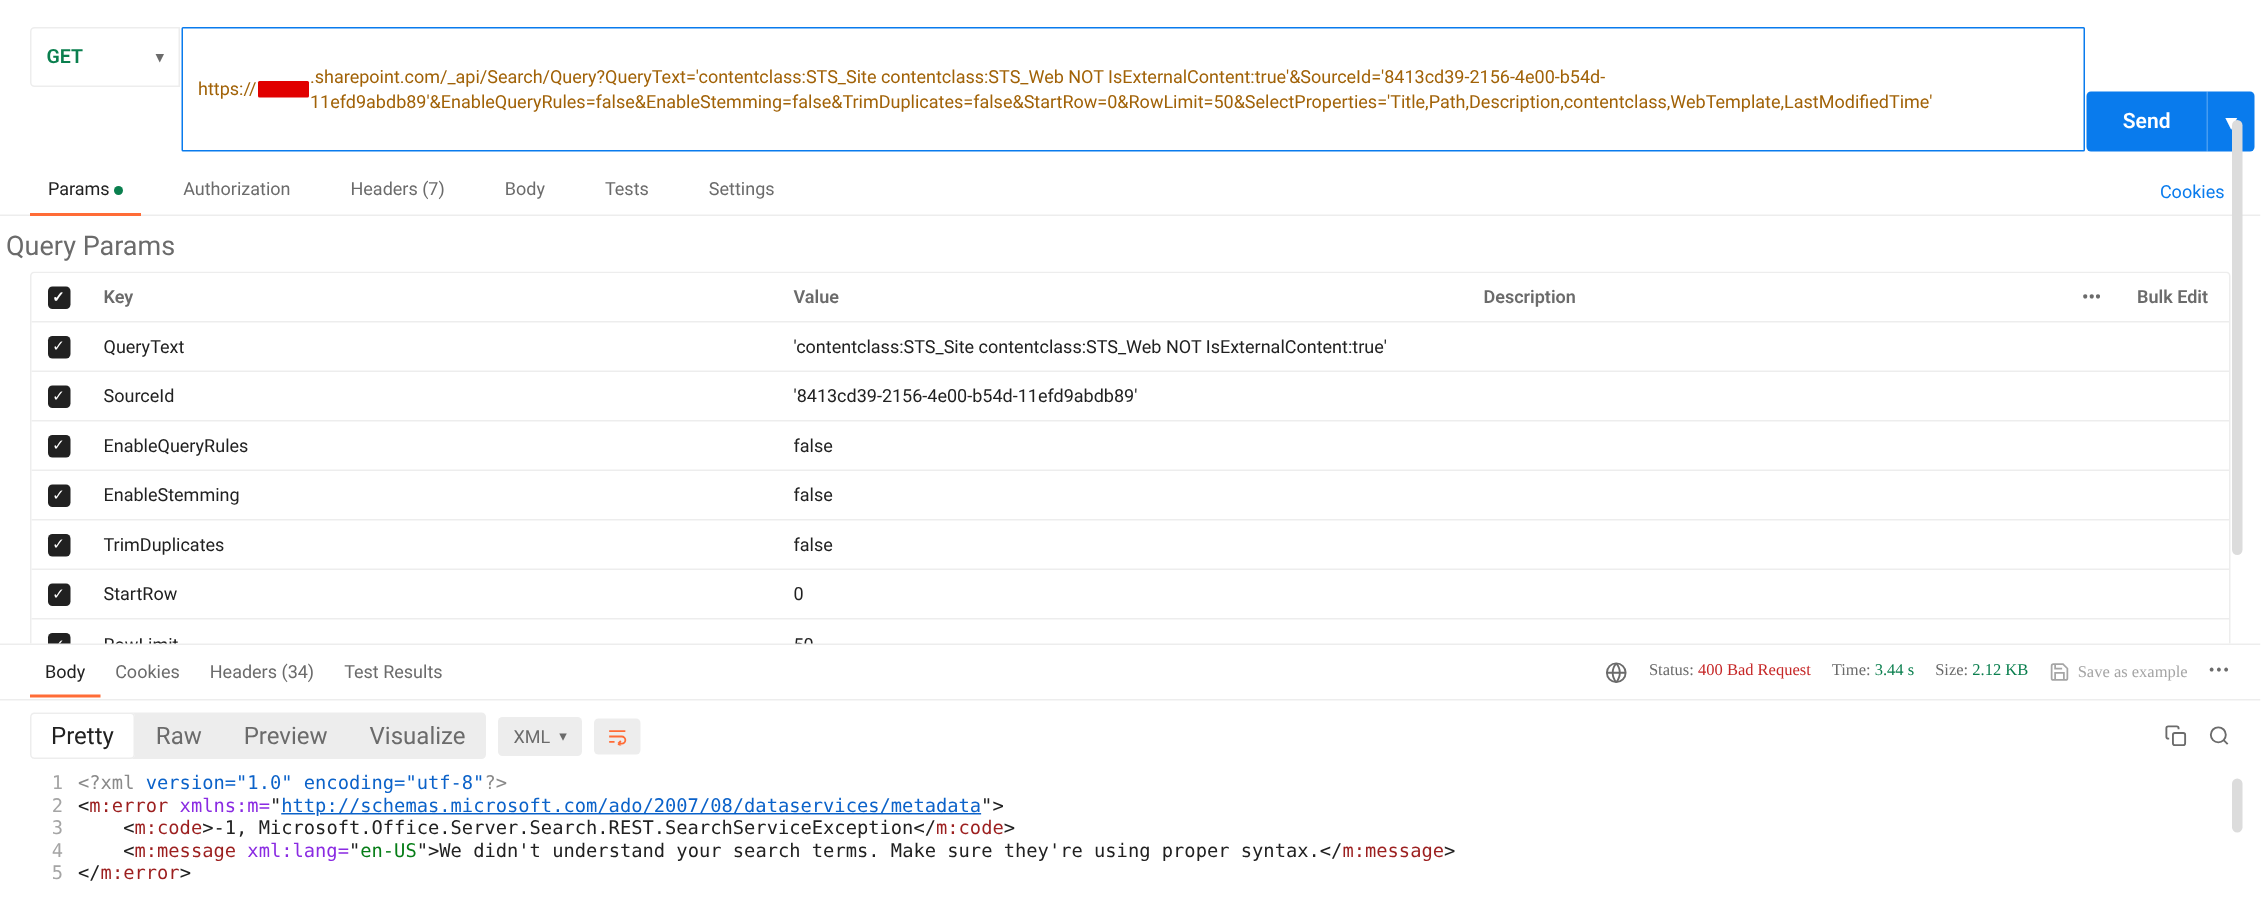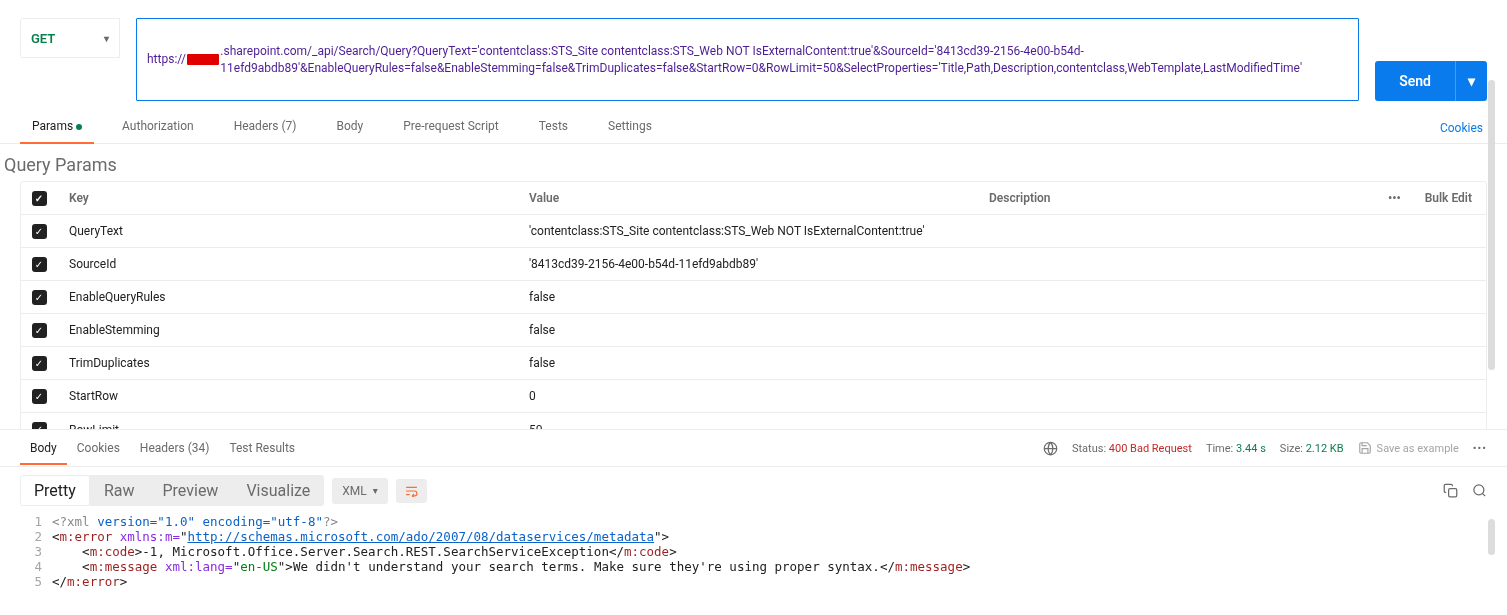--- a/index.html
+++ b/index.html
@@ -1,22 +1,22 @@
 <!DOCTYPE html>
 <html><head>
 <meta charset="utf-8">
 <style>
 * { box-sizing: border-box; margin: 0; padding: 0; }
 body { font-family: -apple-system, BlinkMacSystemFont, "Segoe UI", Roboto, sans-serif; font-size: 12px; color: #212121; background: #fff; width: 1507px; height: 615px; overflow: hidden; position: relative; }
 
 
-.req-row { display: flex; align-items: stretch; padding: 18px 20px 10px 20px; gap: 16px; }
+.req-row { display: flex; align-items: stretch; padding: 18px 4px 10px 20px; gap: 1px; }
 .method-select { display: flex; align-items: center; justify-content: space-between; border: 1px solid #ededed; border-radius: 3px 0 0 3px; width: 100px; padding: 0 10px; color: #0a7f4e; font-weight: 600; font-size: 13px; cursor: pointer; height: 40px; }
 .method-select .chev { color: #6b6b6b; font-size: 10px; }
-.url-box { flex: 1; border: 1px solid #097bed; border-radius: 1px; padding: 8px 10px; font-size: 12px; color: #4c1d95; line-height: 1.4; font-family: inherit; background: #fff; display: flex; align-items: center; }
+.url-box { flex: 1; border: 1px solid #097bed; border-radius: 1px; padding: 8px 10px; font-size: 12px; color: #a16207; line-height: 1.4; font-family: inherit; background: #fff; display: flex; align-items: center; }
 .url-box .redact { background: #e10000; color: transparent; display: inline-block; width: 56px; height: 11px; vertical-align: middle; border-radius: 1px; margin: 0 1px; }
 .send-btn { display: flex; align-items: center; background: #097bed; color: #fff; border-radius: 3px; font-weight: 600; font-size: 14px; cursor: pointer; height: 40px; margin-top: 43px; }
 .send-btn .lbl { padding: 0 24px; }
 .send-btn .drop { padding: 0 12px; border-left: 1px solid rgba(255,255,255,.25); height: 100%; display: flex; align-items: center; }
 
 
 .tabs-row { display: flex; align-items: flex-end; padding: 0 20px; border-bottom: 1px solid #ededed; position: relative; gap: 16px; }
 .tab { padding: 8px 12px 10px; color: #6b6b6b; cursor: pointer; font-size: 12px; position: relative; }
 .tab.active { color: #212121; }
 .tab.active::after { content: ""; position: absolute; left: 0; right: 0; bottom: -1px; height: 2px; background: #ff6c37; }
@@ -37,21 +37,21 @@
 .c-key { width: 460px; }
 .c-val { width: 460px; }
 .c-desc { flex: 1; }
 .c-more { width: 30px; color: #6b6b6b; text-align: center; cursor: pointer; }
 .c-bulk { width: 80px; text-align: right; padding-right: 14px; color: #6b6b6b; cursor: pointer; }
 
 
 .resp-tabs-row { display: flex; align-items: center; padding: 0 20px; border-top: 1px solid #ededed; border-bottom: 1px solid #ededed; height: 38px; }
 .resp-tabs-row .tab { padding: 10px 10px; }
 .resp-tabs-row .tab.active::after { bottom: 0; }
-.resp-right { margin-left: auto; display: flex; align-items: center; gap: 14px; color: #6b6b6b; font-size: 11px; }
+.resp-right { margin-left: auto; display: flex; gap: 14px; color: #6b6b6b; font-size: 11px; font-family: Liberation Serif, serif; }
 .resp-right .err { color: #c62828; }
 .resp-right .save { display: flex; align-items: center; gap: 5px; color: #a5a5a5; cursor: pointer; }
 .resp-right .save svg { width: 14px; height: 14px; }
 .resp-right .dots { cursor: pointer; letter-spacing: 1px; color:#6b6b6b; }
 
 
 .body-toolbar { display: flex; align-items: center; padding: 8px 20px; gap: 8px; }
 .view-seg { display: flex; background: #ededed; border-radius: 3px; overflow: hidden; }
 .view-seg .seg { padding: 6px 14px; color: #6b6b6b; cursor: pointer; font-size: 16px; }
 .view-seg .seg.active { background: #fff; color: #212121; box-shadow: inset 0 0 0 1px #ededed; border-radius: 3px; }
@@ -99,21 +99,20 @@
       <span>▾</span>
     </span>
   </div>
 </div>
 
 <div class="tabs-row">
   <div class="tab active"><span>Params</span><span class="dot"></span></div>
   <div class="tab">Authorization</div>
   <div class="tab">Headers (7)</div>
   <div class="tab">Body</div>
-  <div class="tab">Pre-request Script</div>
   <div class="tab">Tests</div>
   <div class="tab">Settings</div>
   <div class="tabs-right">Cookies</div>
 </div>
 
 <div class="section-title">Query Params</div>
 <div class="params-wrap">
   <div class="params-table">
     <div class="p-row header">
       <div class="p-cb">

